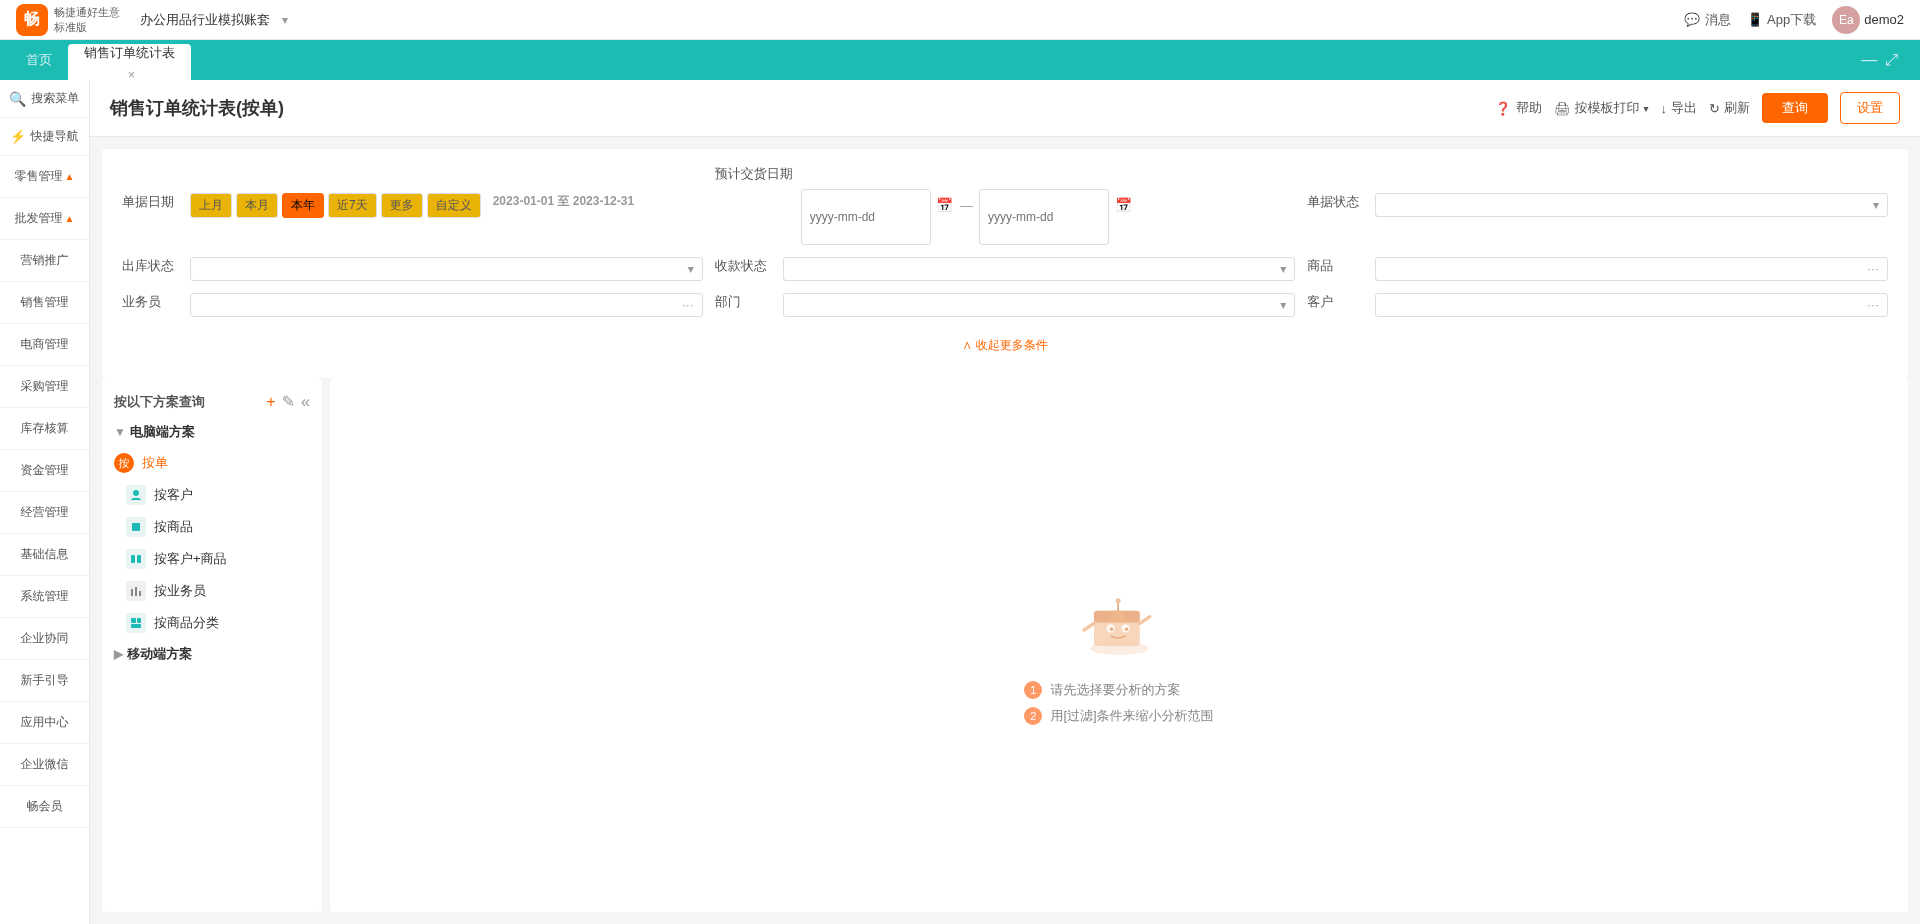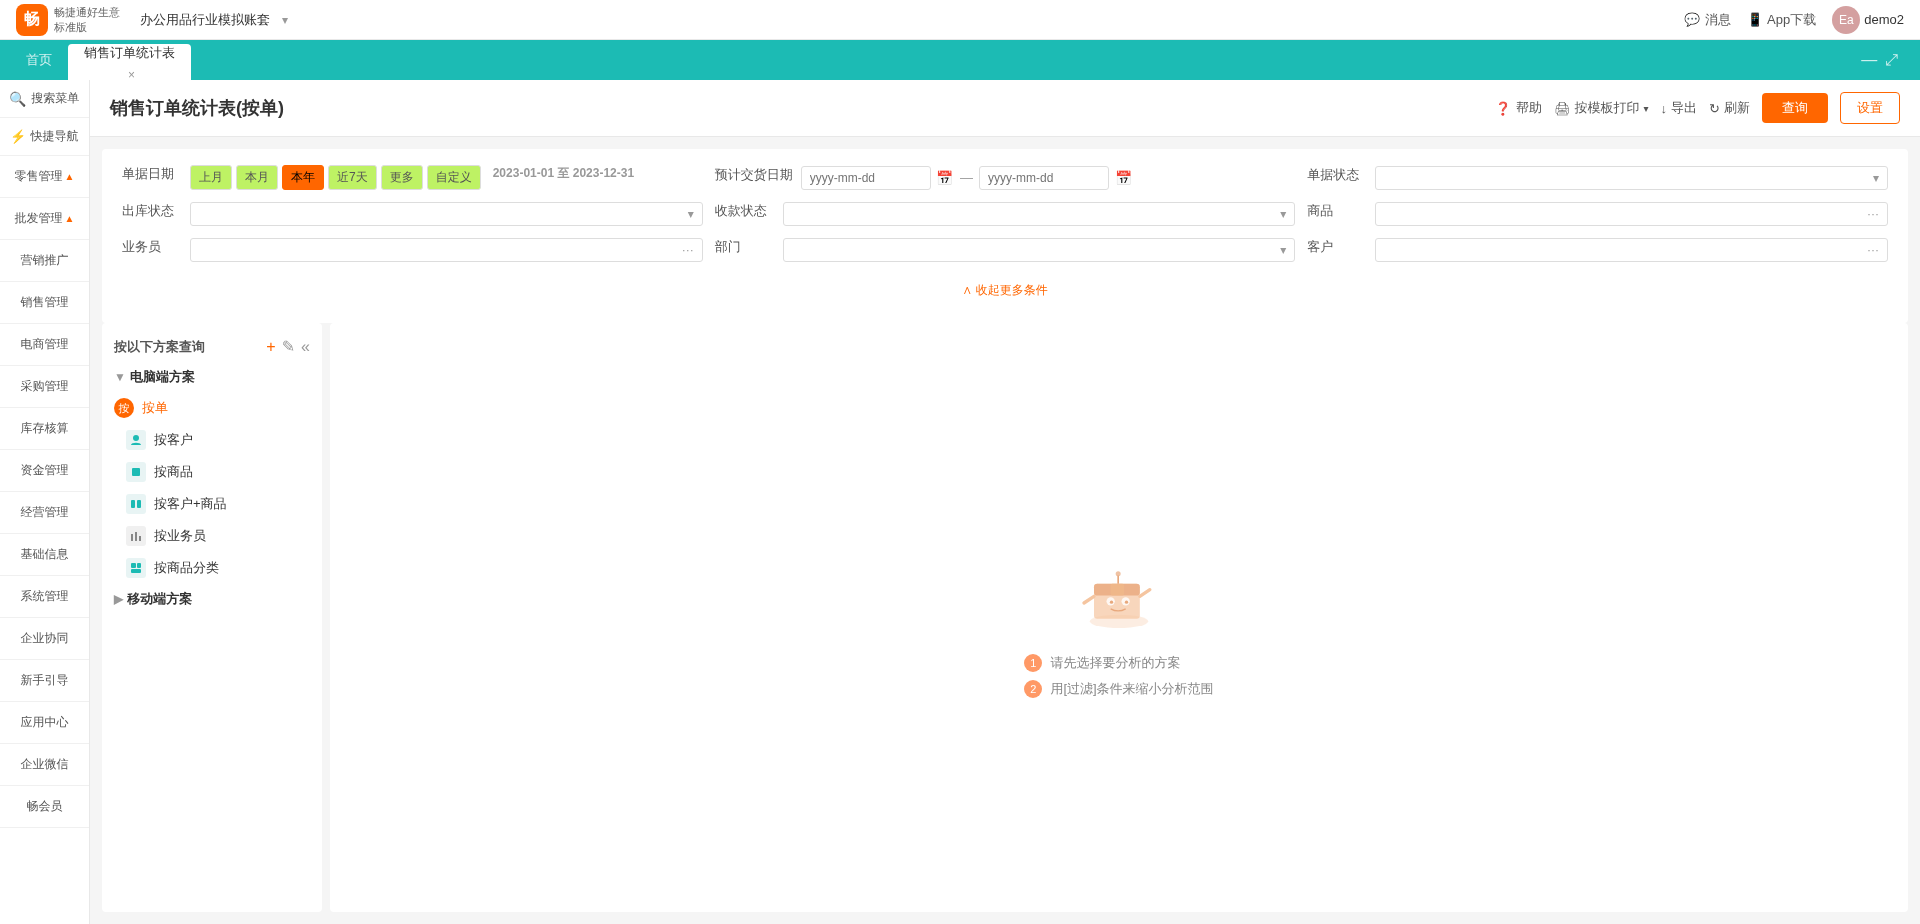--- a/index.html
+++ b/index.html
@@ -47,25 +47,25 @@
     .header-action-btn { display: flex; align-items: center; gap: 4px; color: #555; font-size: 13px; cursor: pointer; }
     .query-btn { background: #ff6600; color: #fff; border: none; padding: 6px 20px; border-radius: 4px; cursor: pointer; font-size: 13px; }
     .settings-btn { background: #fff; color: #ff6600; border: 1px solid #ff6600; padding: 6px 16px; border-radius: 4px; cursor: pointer; font-size: 13px; }
 
     
     .query-section { background: #fff; padding: 16px 20px; margin: 12px 12px 0 12px; border-radius: 4px; }
     .query-row { display: flex; align-items: center; gap: 12px; margin-bottom: 12px; flex-wrap: wrap; }
     .query-field { display: flex; align-items: flex-start; gap: 8px; flex: 1; min-width: 280px; }
     .query-label { color: #555; font-size: 13px; white-space: nowrap; min-width: 60px; }
     .date-filter-group { display: flex; align-items: center; gap: 4px; }
-    .date-btn { padding: 3px 8px; border: 1px solid #ddd; border-radius: 3px; cursor: pointer; font-size: 12px; color: #555; background: #bef264; }
+    .date-btn { padding: 3px 8px; border: 1px solid #ddd; border-radius: 3px; cursor: pointer; font-size: 12px; color: #555; background: #eab308; }
     .date-btn.active { background: #ff6600; color: #000000; border-color: #ff6600; }
     .date-range-text { font-size: 12px; color: #999; margin-left: 4px; font-weight: bold; }
     .date-input-group { display: flex; align-items: center; gap: 6px; flex: 1; }
-    .date-input { border: 1px solid #ddd; border-radius: 3px; padding: 4px 8px; font-size: 12px; color: #bbb; width: 130px; }
+    .date-input { border: 1px solid #ddd; border-radius: 3px; padding: 20px 8px; font-size: 12px; color: #bbb; width: 130px; margin-top: 24px; }
     .date-input-icon { color: #ff6600; font-size: 14px; cursor: pointer; }
     .date-separator { color: #999; }
     .select-field { display: flex; align-items: center; border: 1px solid #ddd; border-radius: 3px; padding: 4px 8px; flex: 1; cursor: pointer; }
     .select-field-text { flex: 1; color: #bbb; font-size: 12px; }
     .select-arrow { color: #999; font-size: 12px; }
     .more-btn { color: #999; font-size: 12px; cursor: pointer; }
     .collapse-bar { text-align: center; padding: 8px; color: #ff6600; font-size: 12px; cursor: pointer; margin-top: 4px; }
 
     
     .inner-layout { display: flex; flex: 1; overflow: hidden; margin: 0 12px 12px 12px; gap: 8px; }

